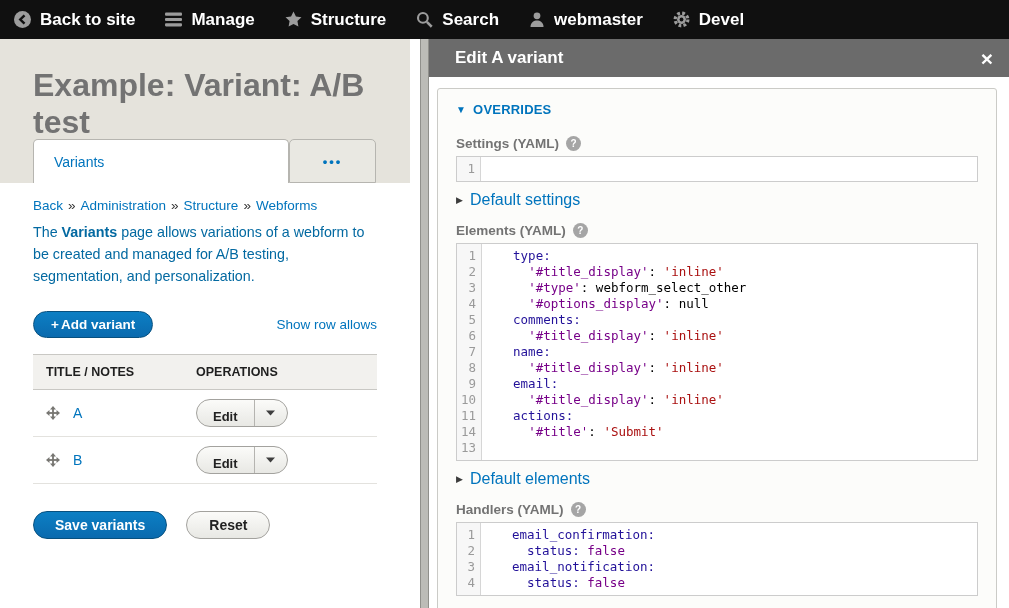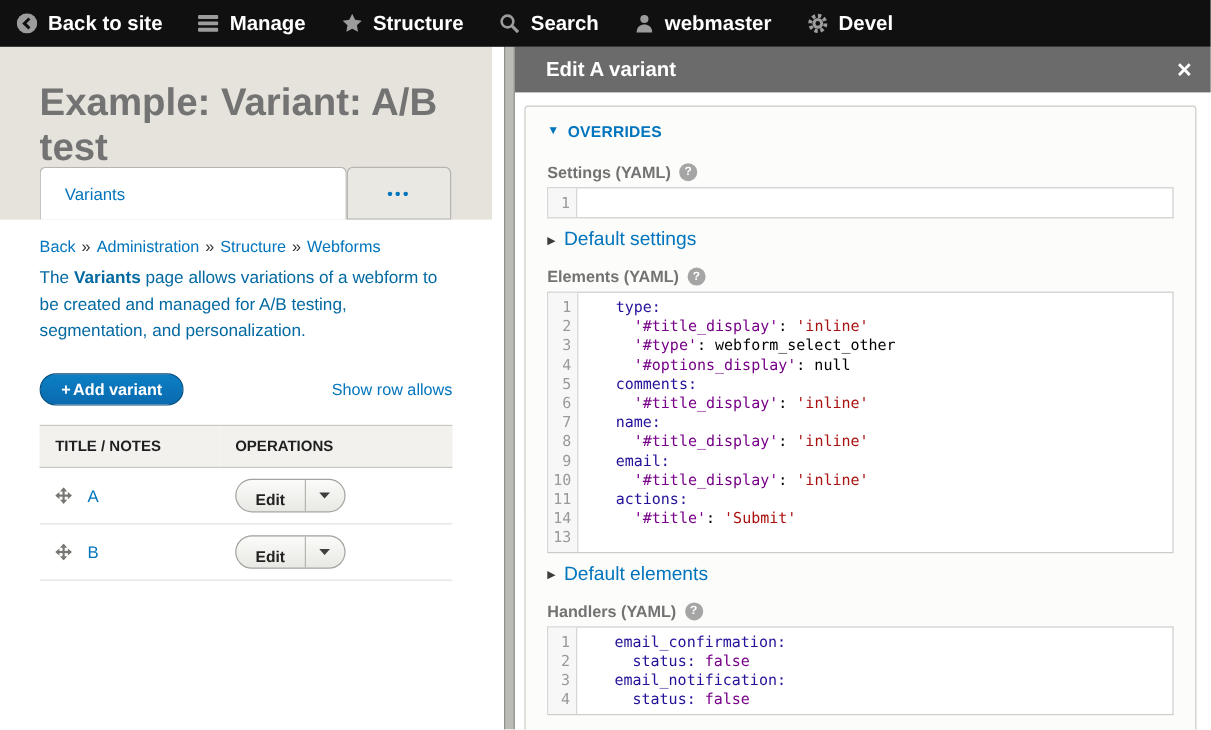--- a/index.html
+++ b/index.html
@@ -249,20 +249,24 @@
                 <span class="edit-caret">
                   <svg width="9" height="6" viewBox="0 0 9 6">
                     <polygon points="0,0.5 9,0.5 4.5,5.5" fill="#3e3e3e"></polygon>
                   </svg>
                 </span>
               </span></td>
           </tr>
         </tbody>
     </table>
 
+    <div class="save-row">
+      <button class="btn-primary btn-save">Save variants</button>
+      <button class="btn-secondary">Reset</button>
+    </div>
   </div>
 </div>
 
 <div class="resizer"></div>
 
 <div class="panel">
   <div class="panel-header">
     <span class="panel-title">Edit A variant</span>
     <span class="panel-close">×</span>
   </div>

